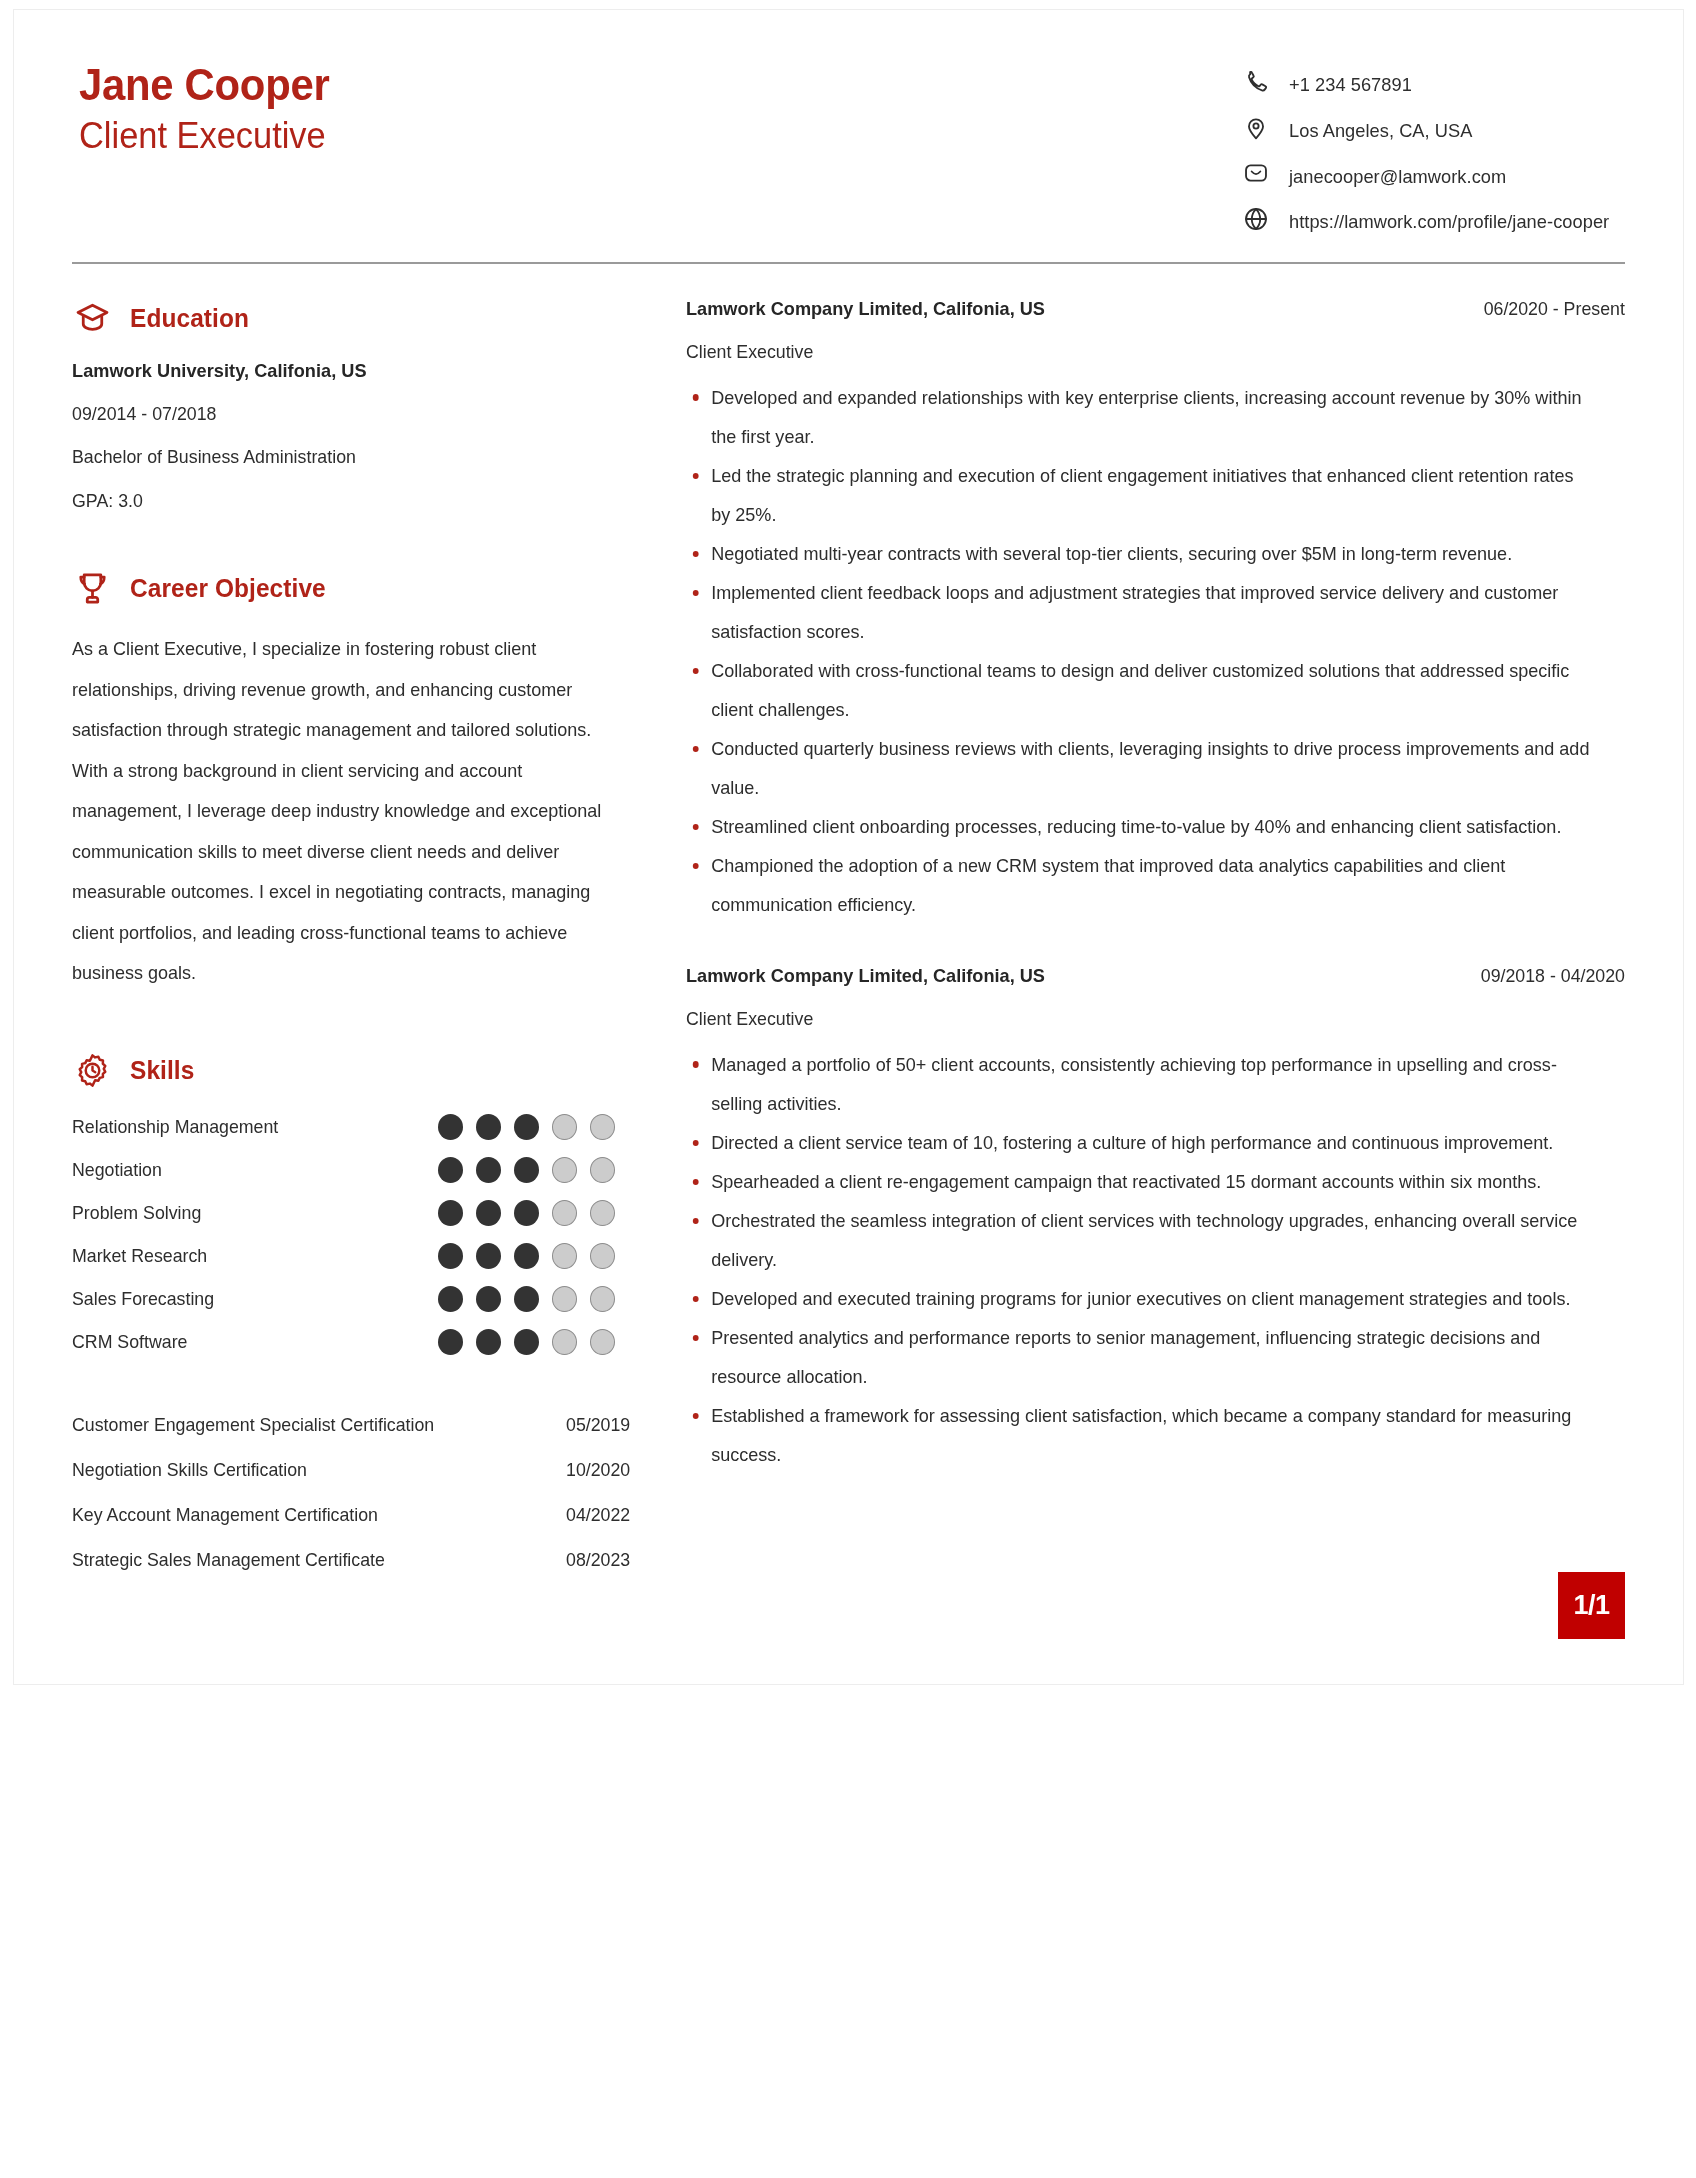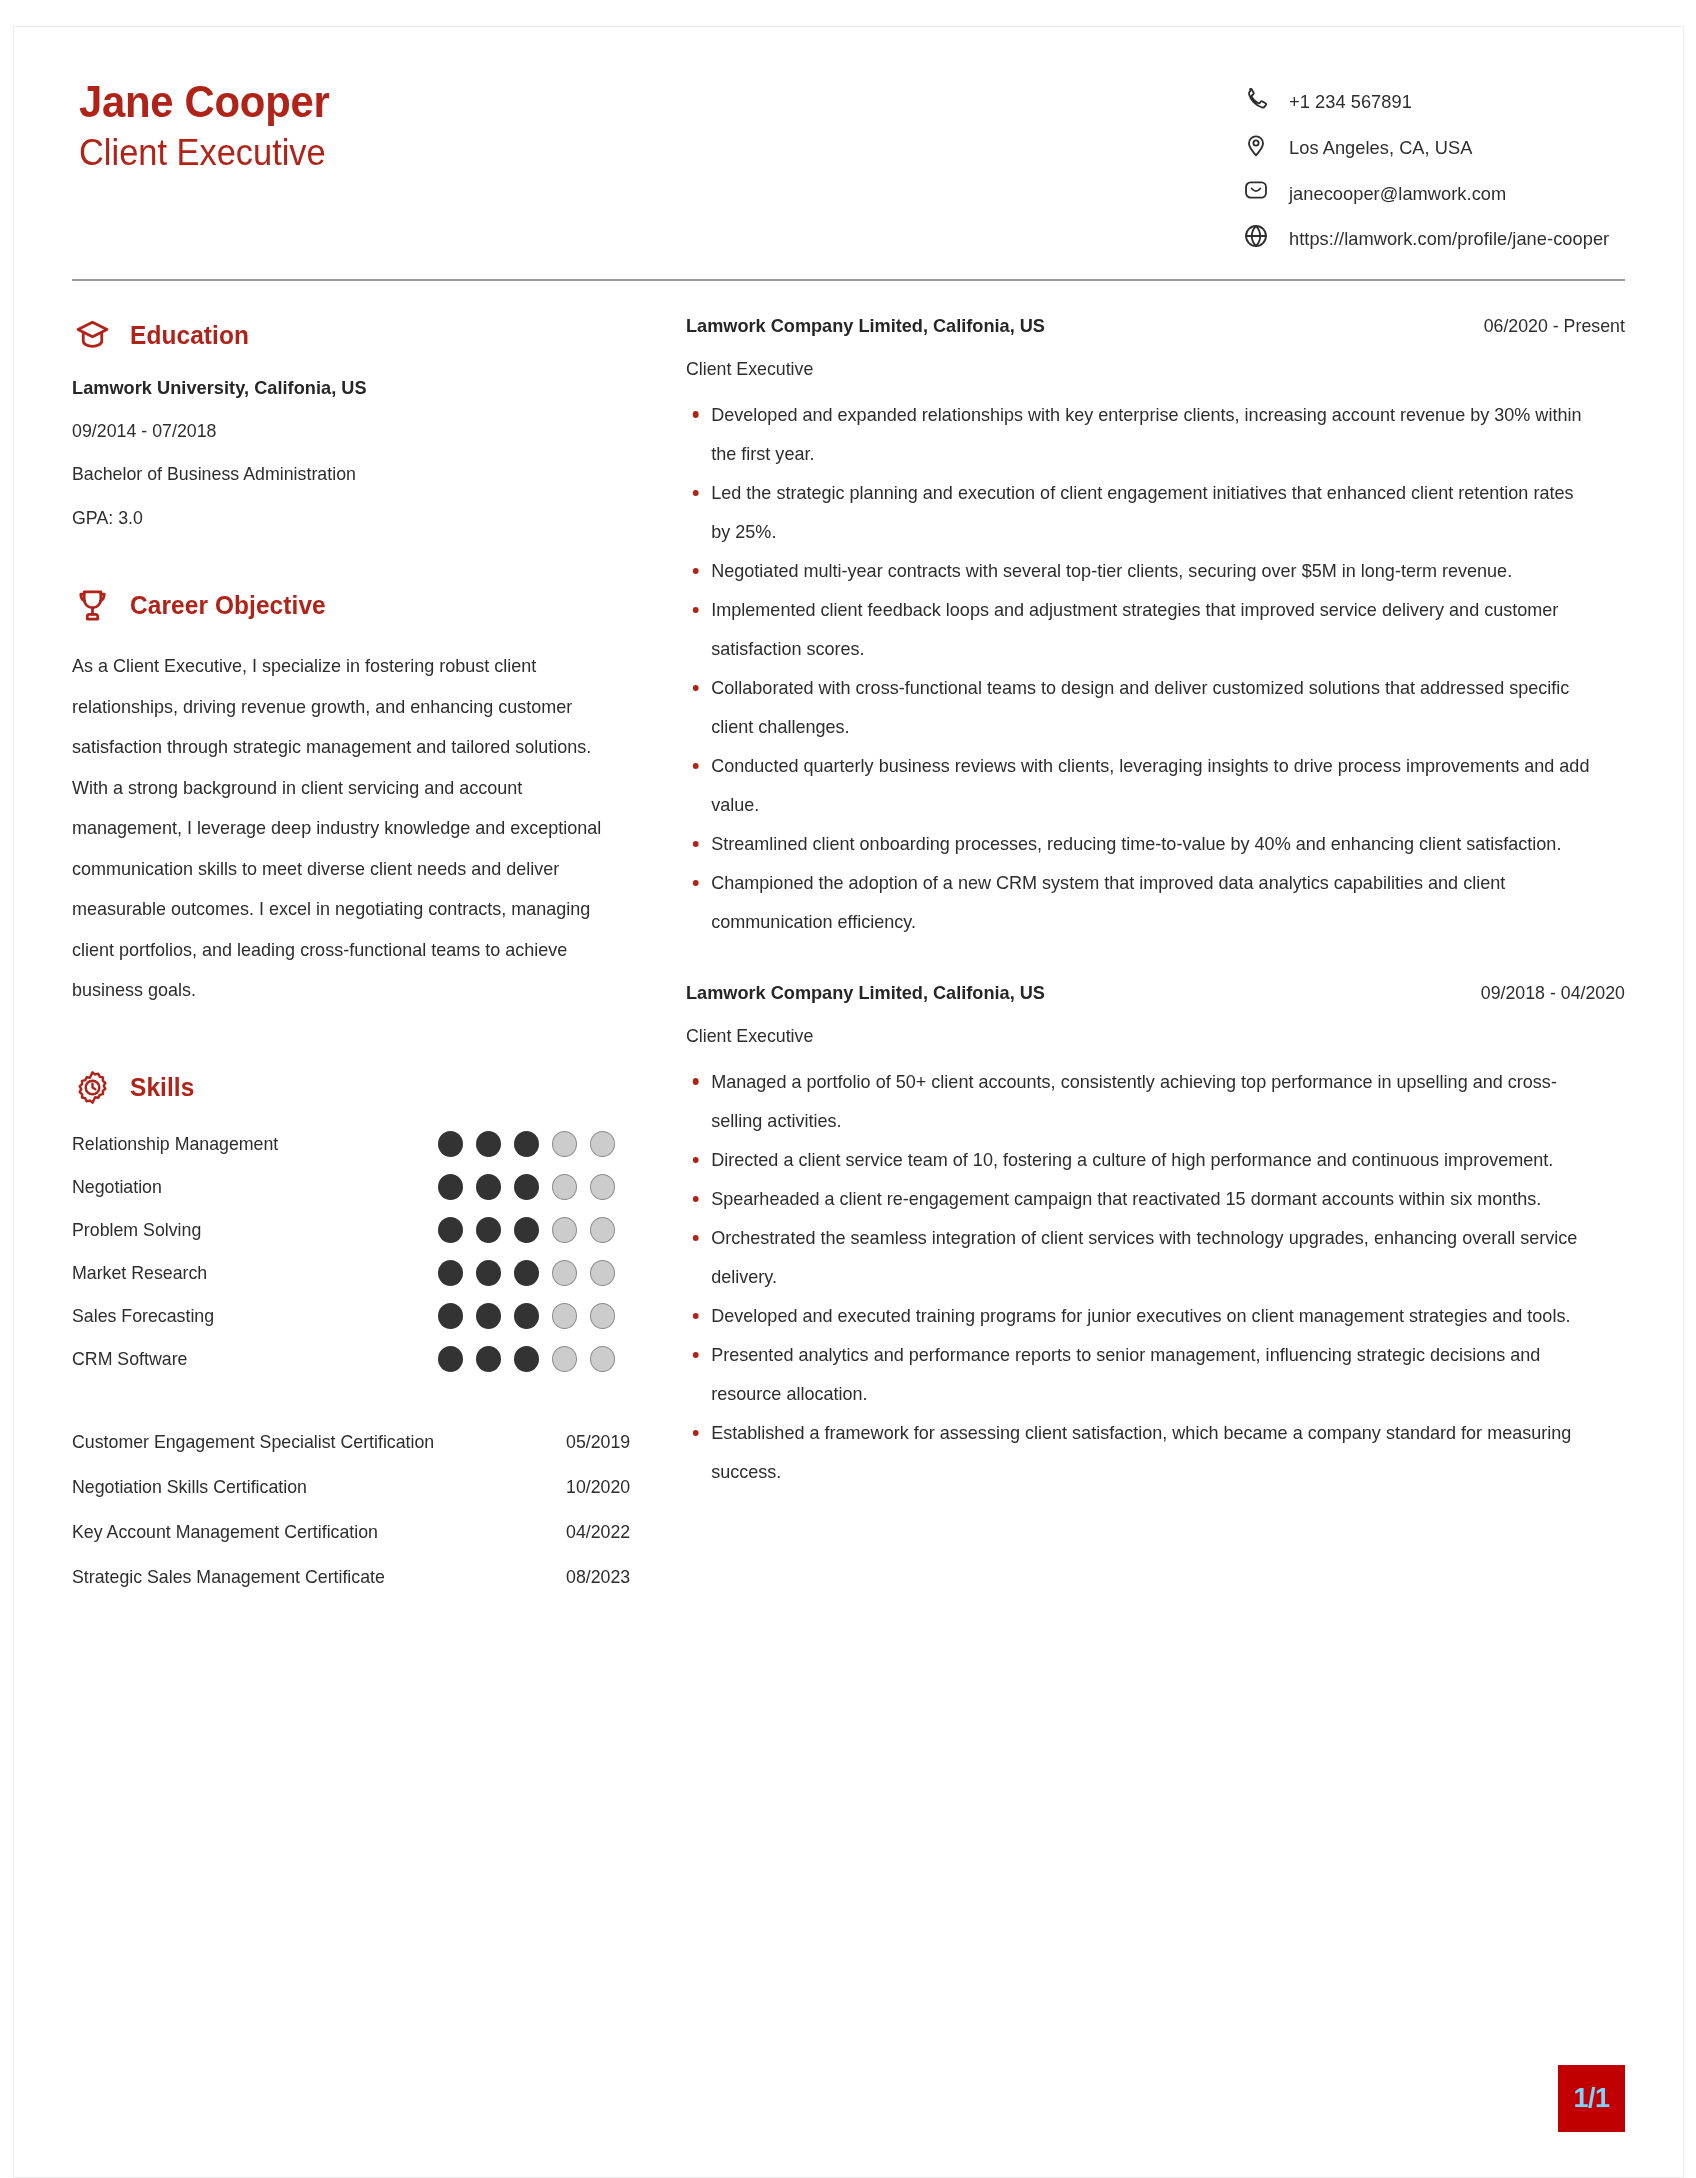--- a/index.html
+++ b/index.html
@@ -14,23 +14,23 @@
     width: 1697px;
     height: 2179px;
     background: #ffffff;
     margin: 0 auto;
     overflow: hidden;
   }
 
   .sheet {
     position: absolute;
     left: 13px;
-    top: 26px;
+    top: 9px;
     width: 1671px;
-    height: 2152px;
+    height: 1676px;
     background: #ffffff;
     border: 0.9px solid #ededed;
   }
 
   .inner {
     position: absolute;
     left: 58px;
     top: 37px;
     right: 58px;
     bottom: 18.6px;
@@ -296,21 +296,21 @@
   }
 
   
   .page-badge {
     position: absolute;
     right: 58px;
     bottom: 45px;
     width: 67px;
     height: 67px;
     background: #c00000;
-    color: #7dd3fc;
+    color: #ffffff;
     display: flex;
     align-items: center;
     justify-content: center;
     font-family: "Liberation Sans Narrow", "Liberation Sans", sans-serif;
     font-size: 27px;
     font-weight: bold;
     letter-spacing: -0.5px;
   }
 </style>
 </head>

